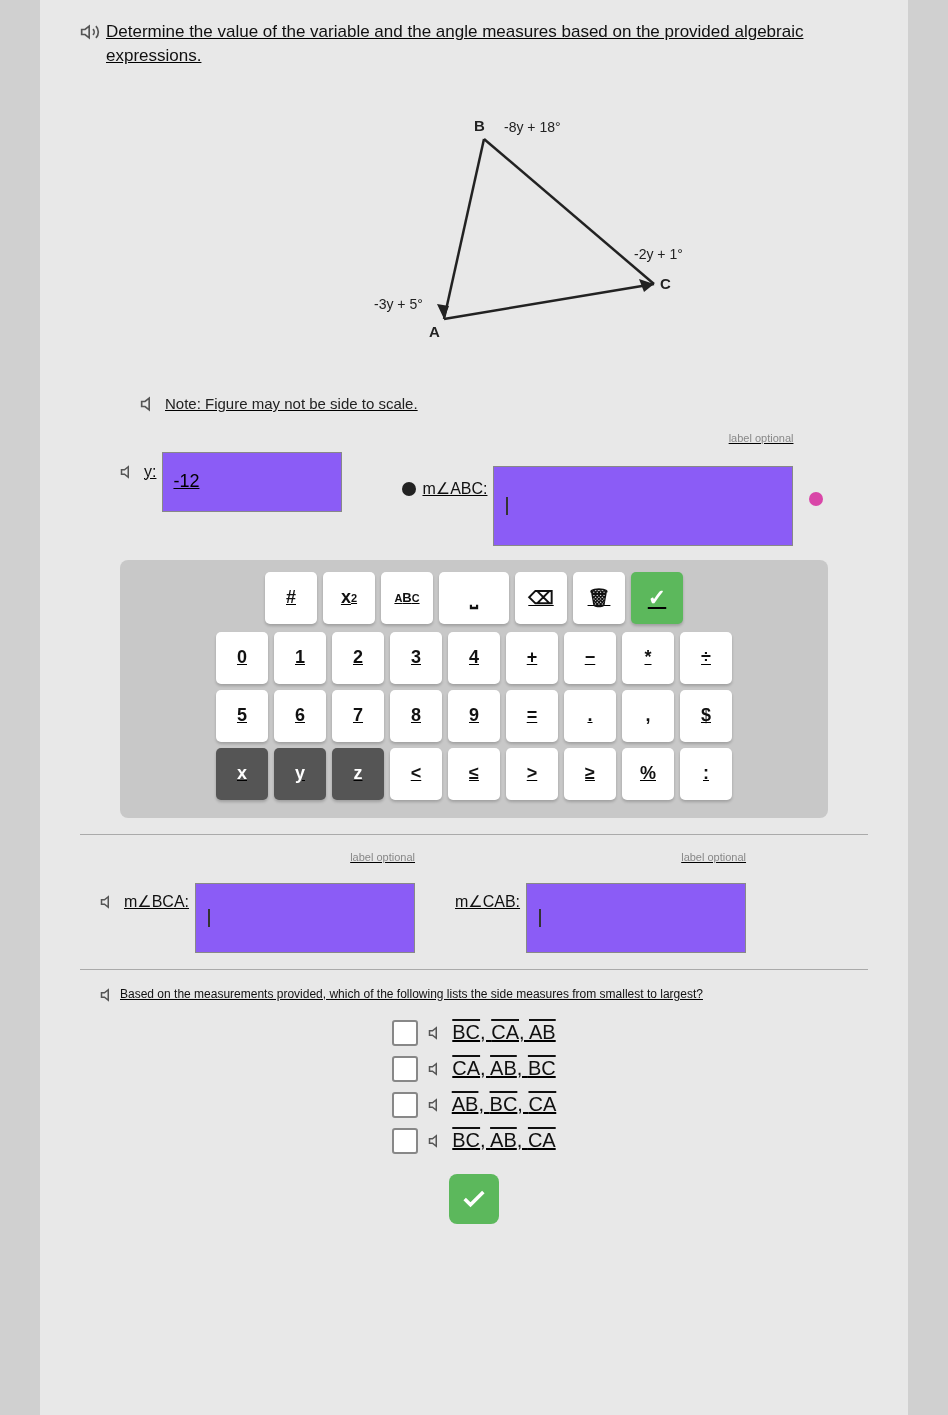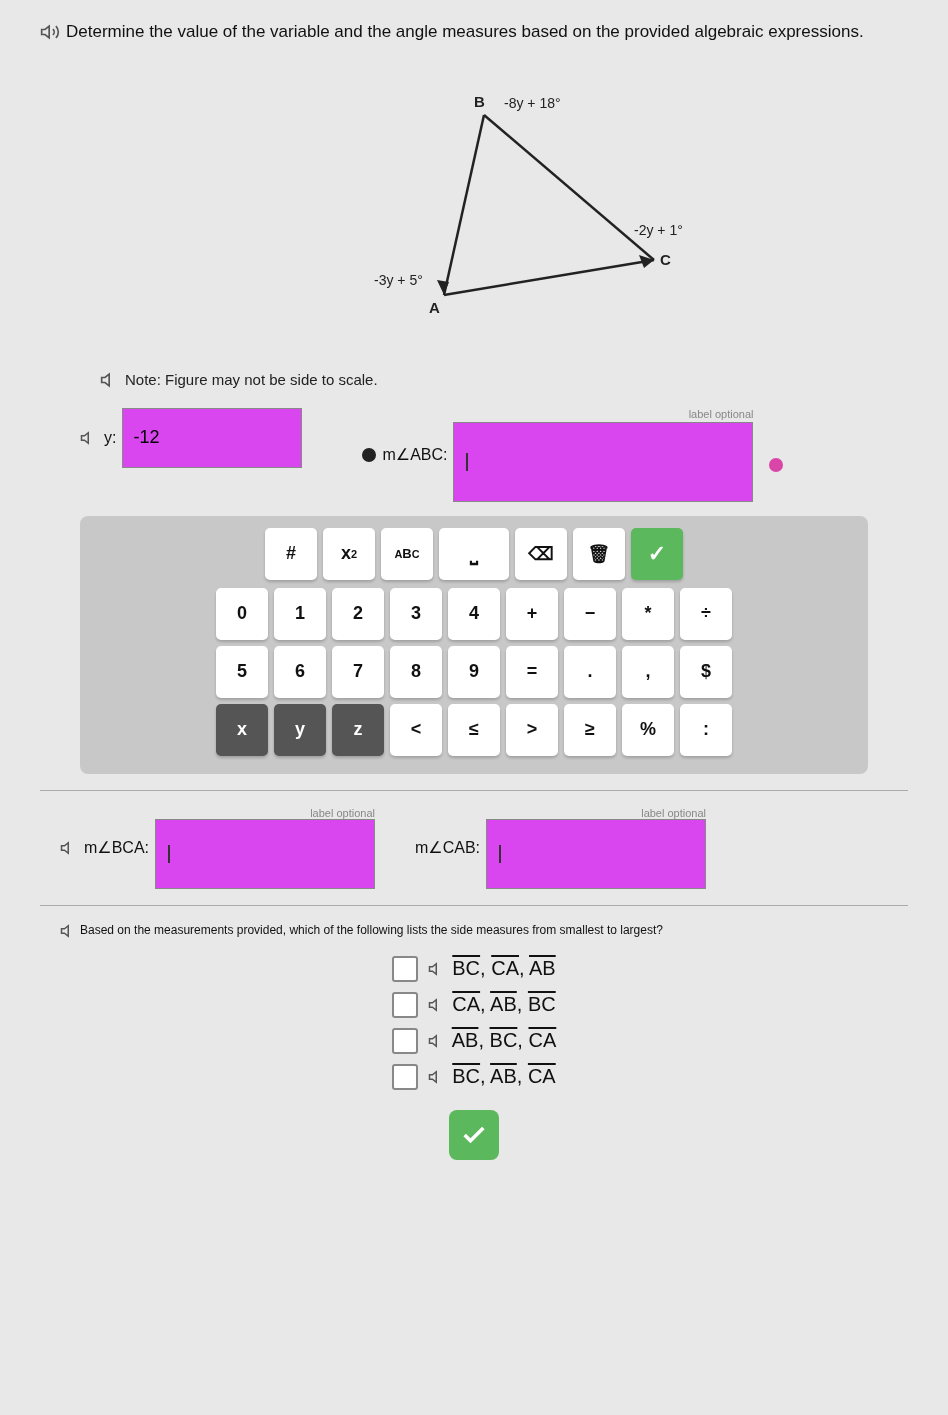--- a/index.html
+++ b/index.html
@@ -7,23 +7,24 @@
       background: #d0d0d0;
       font-family: Arial, sans-serif;
       width: 948px;
       min-height: 1415px;
       display: flex;
       justify-content: center;
       align-items: flex-start;
     }
     .page {
       background: #e8e8e8;
-      width: 948px;
+      width: 868px;
       min-height: 1415px;
       padding: 20px 40px;
+      text-decoration: underline;
     }
 
     
     .problem-title {
       display: flex;
       align-items: flex-start;
       gap: 6px;
       margin-bottom: 16px;
       font-size: 17px;
       color: #111;
@@ -82,26 +83,27 @@
     }
 
     .answer-label {
       font-size: 16px;
       color: #111;
       font-weight: 500;
     }
 
     .input-box {
       border: 1.5px solid #888;
-      background: #d946ef;
+      background: #8b5cf6;
       width: 180px;
       height: 60px;
       padding: 6px 10px;
       font-size: 16px;
       position: relative;
+      margin-top: 20px;
     }
 
     .input-box-large {
       width: 300px;
       height: 80px;
     }
 
     .label-optional {
       font-size: 11px;
       color: #888;

